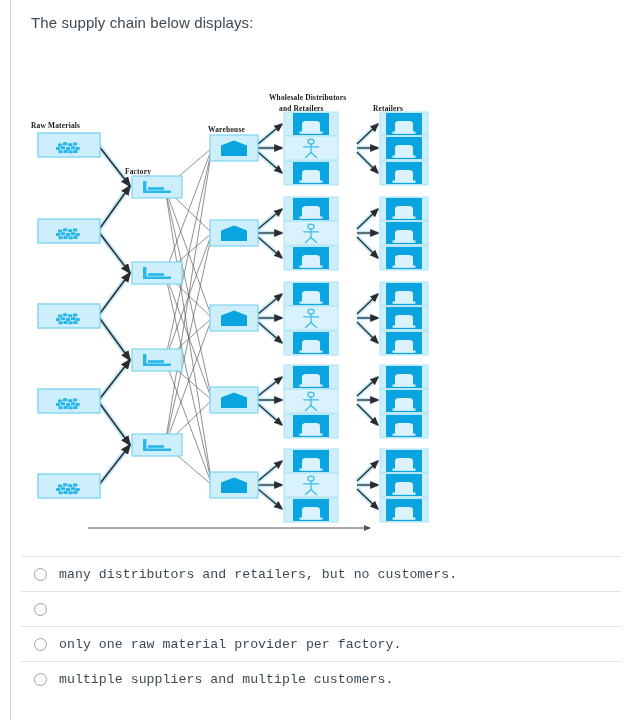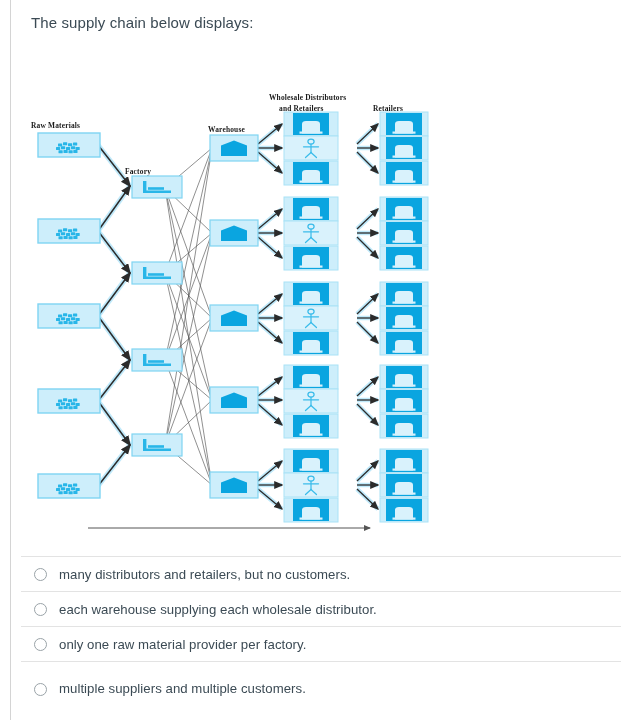--- a/index.html
+++ b/index.html
@@ -51,30 +51,31 @@
     fill: #1a1a1a;
     letter-spacing: 0.2px;
   }
 
   
   #options {
     position: absolute;
     left: 21px;
     top: 556px;
     width: 600px;
+    font-family: Liberation Mono, monospace;
   }
   .option-row {
     position: relative;
     height: 35px;
     border-top: 1px solid #e3e3e3;
     display: flex;
     align-items: center;
     padding-left: 13px;
   }
-  .option-row:last-child { border-bottom: none; align-items: flex-end; }
+  .option-row:last-child { border-bottom: none; }
   .radio {
     width: 13px;
     height: 13px;
     border: 1px solid #9aa3a8;
     border-radius: 50%;
     background: #fff;
     flex: 0 0 auto;
     margin-right: 12px;
   }
   .option-label {
@@ -479,21 +480,20 @@
   </svg>
 </div>
 
 <div id="options">
   <div class="option-row">
     <span class="radio"></span>
     <span class="option-label">many distributors and retailers, but no customers.</span>
   </div>
   <div class="option-row">
     <span class="radio"></span>
-    <span class="option-label">each warehouse supplying each wholesale distributor.</span>
   </div>
   <div class="option-row">
     <span class="radio"></span>
     <span class="option-label">only one raw material provider per factory.</span>
   </div>
   <div class="option-row">
     <span class="radio"></span>
     <span class="option-label">multiple suppliers and multiple customers.</span>
   </div>
 </div>

